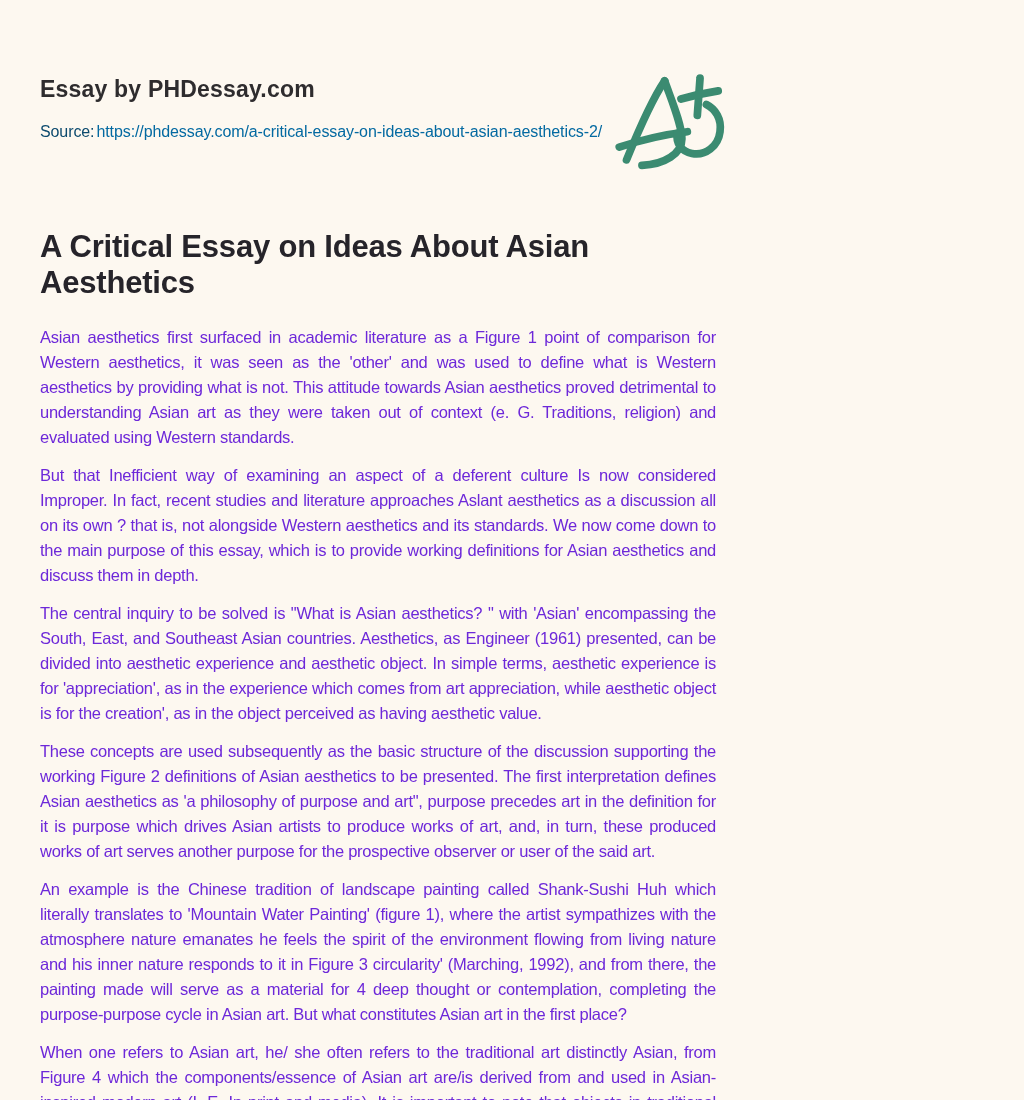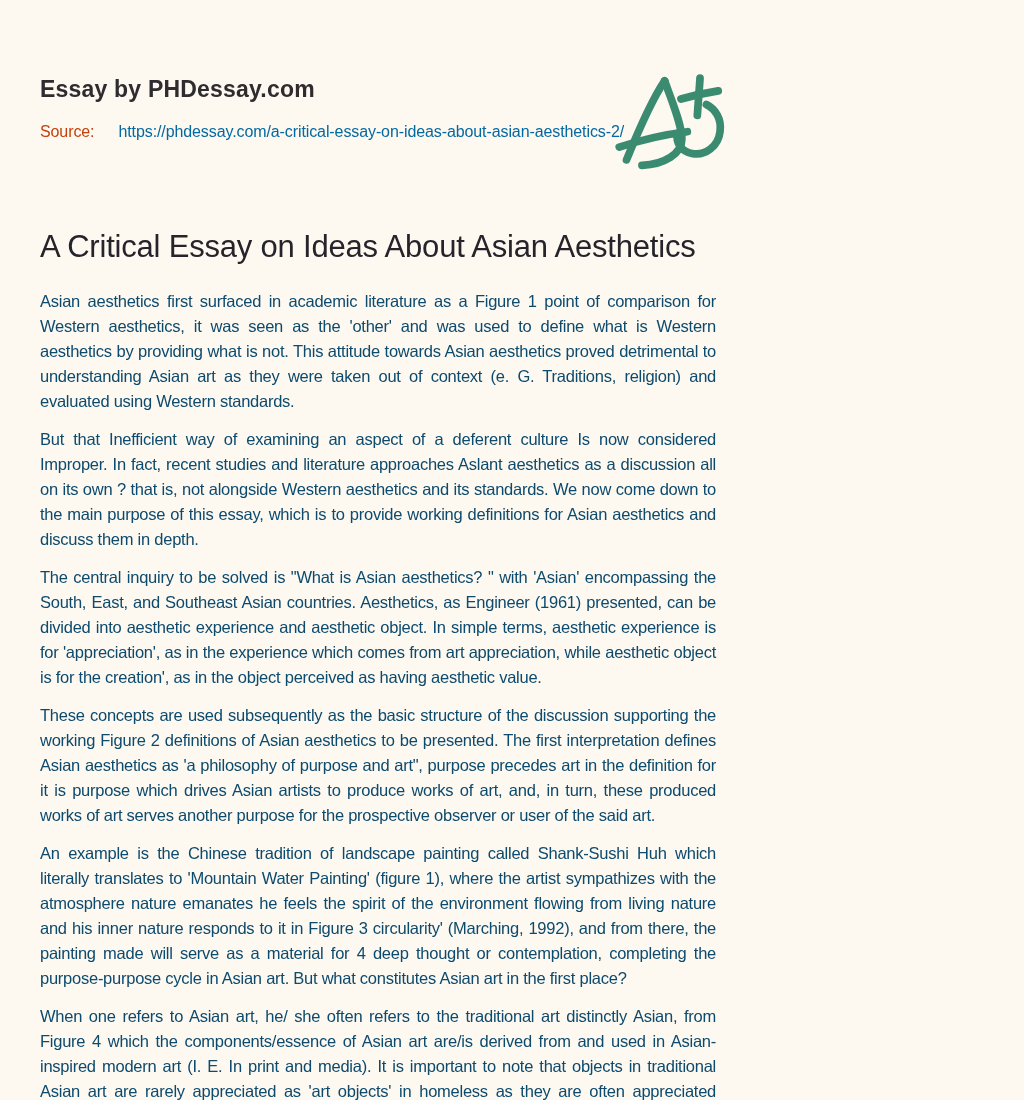--- a/index.html
+++ b/index.html
@@ -23,48 +23,48 @@
     font-weight: 700;
     color: #2e2c2e;
     letter-spacing: 0.2px;
   }
   .source-line {
     margin-top: 20px;
     font-size: 16px;
     letter-spacing: -0.1px;
   }
   .source-label {
-    color: #c2410c;
-    margin-right: 24px;
+    color: #0c4a6e;
+    margin-right: 2px;
   }
   .source-url {
     color: #0369a1;
     text-decoration: none;
     cursor: pointer;
   }
   .logo {
     position: absolute;
     top: 68px;
     right: 82px;
     width: 118px;
     height: 102px;
   }
   .logo svg { width: 100%; height: 100%; }
   h1.title {
     margin: 88px 0 24px 0;
     font-size: 31px;
-    font-weight: 400;
+    font-weight: 700;
     color: #26242a;
     letter-spacing: -0.2px;
   }
   .essay p {
     margin: 0 0 13px 0;
     font-size: 16.5px;
     line-height: 25px;
-    color: #0c4a6e;
+    color: #6d28d9;
     letter-spacing: -0.25px;
     text-align: justify;
   }
 </style>
 </head>
 <body>
 
 <div class="page">
 
   <header>

